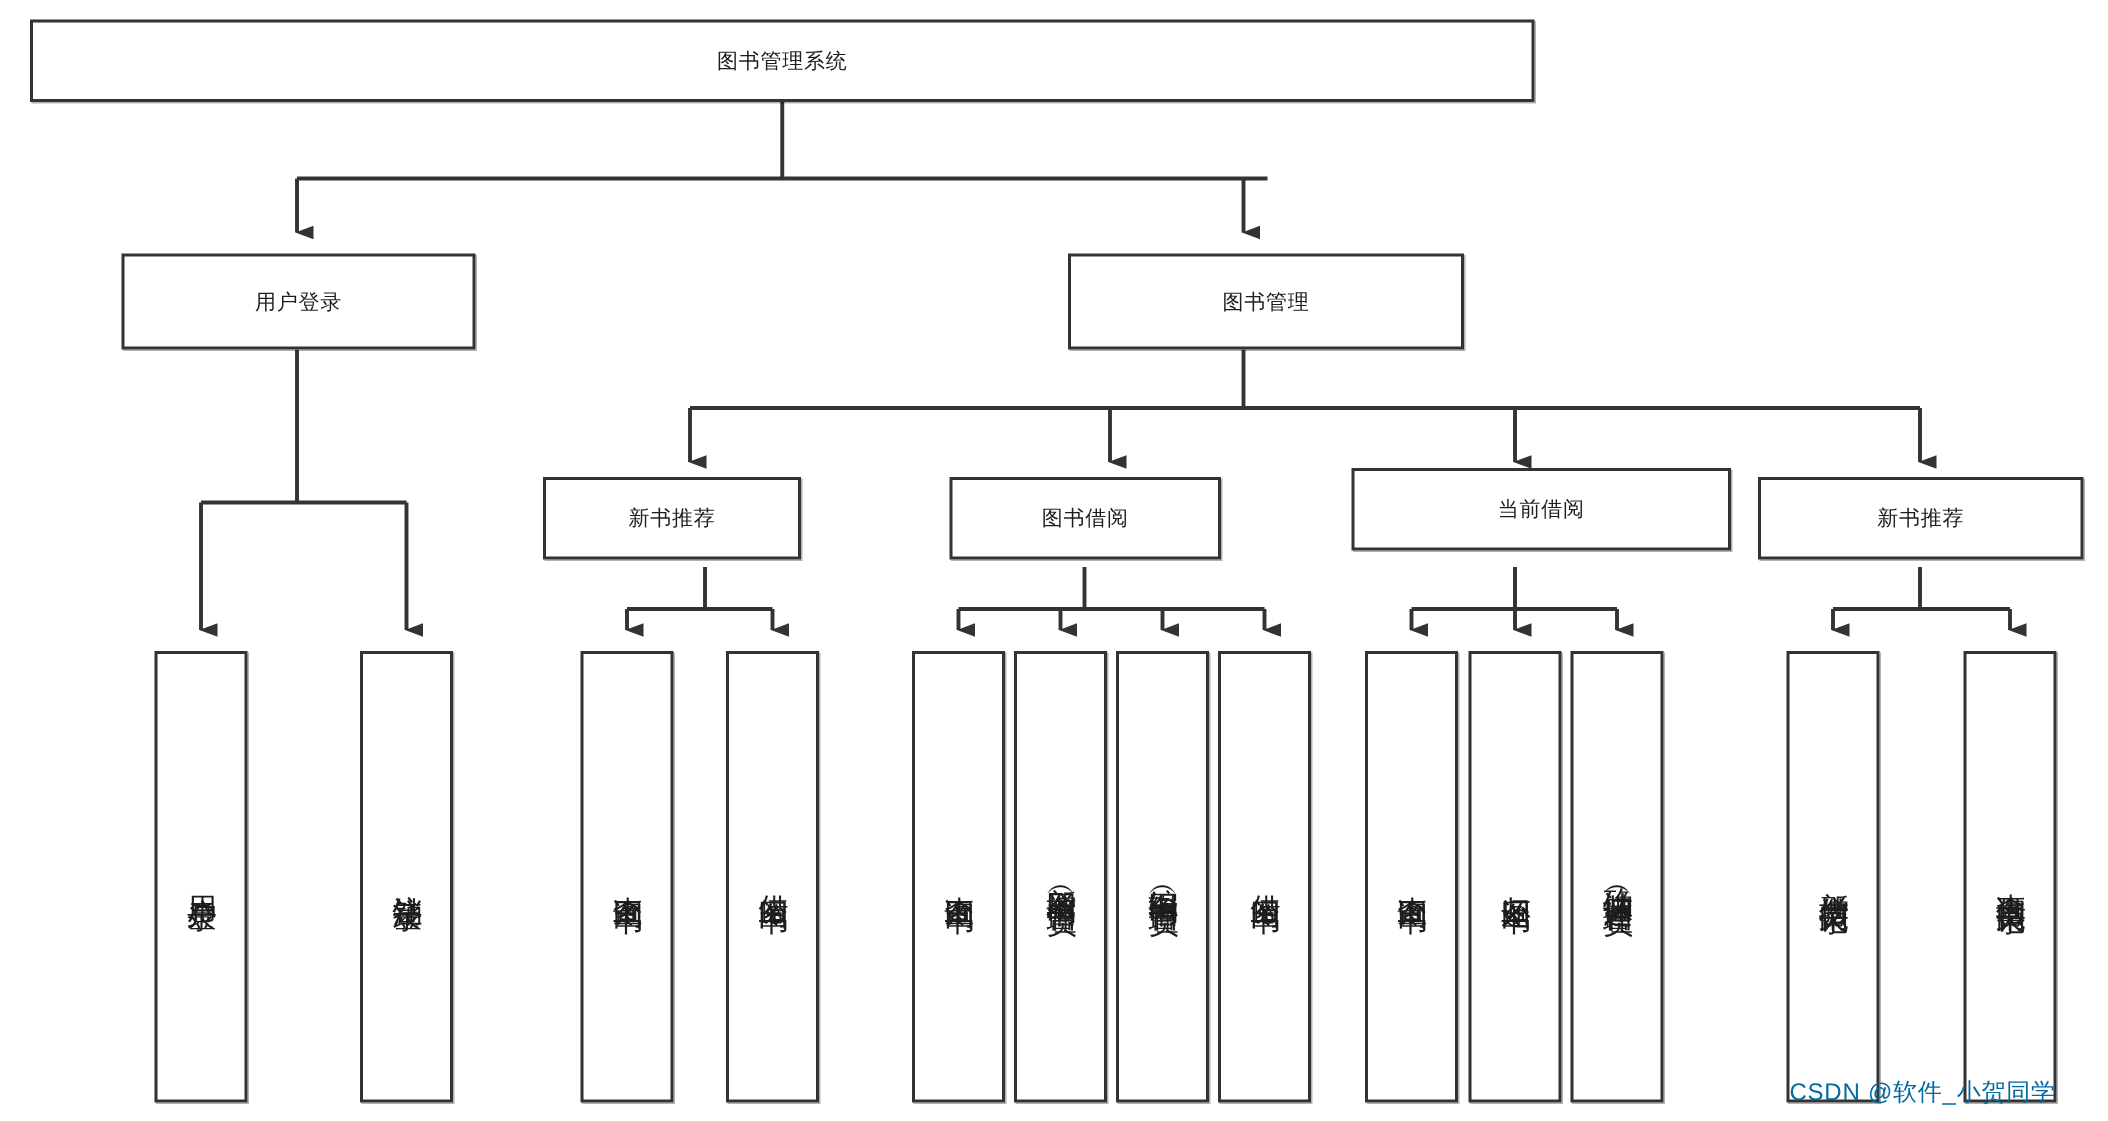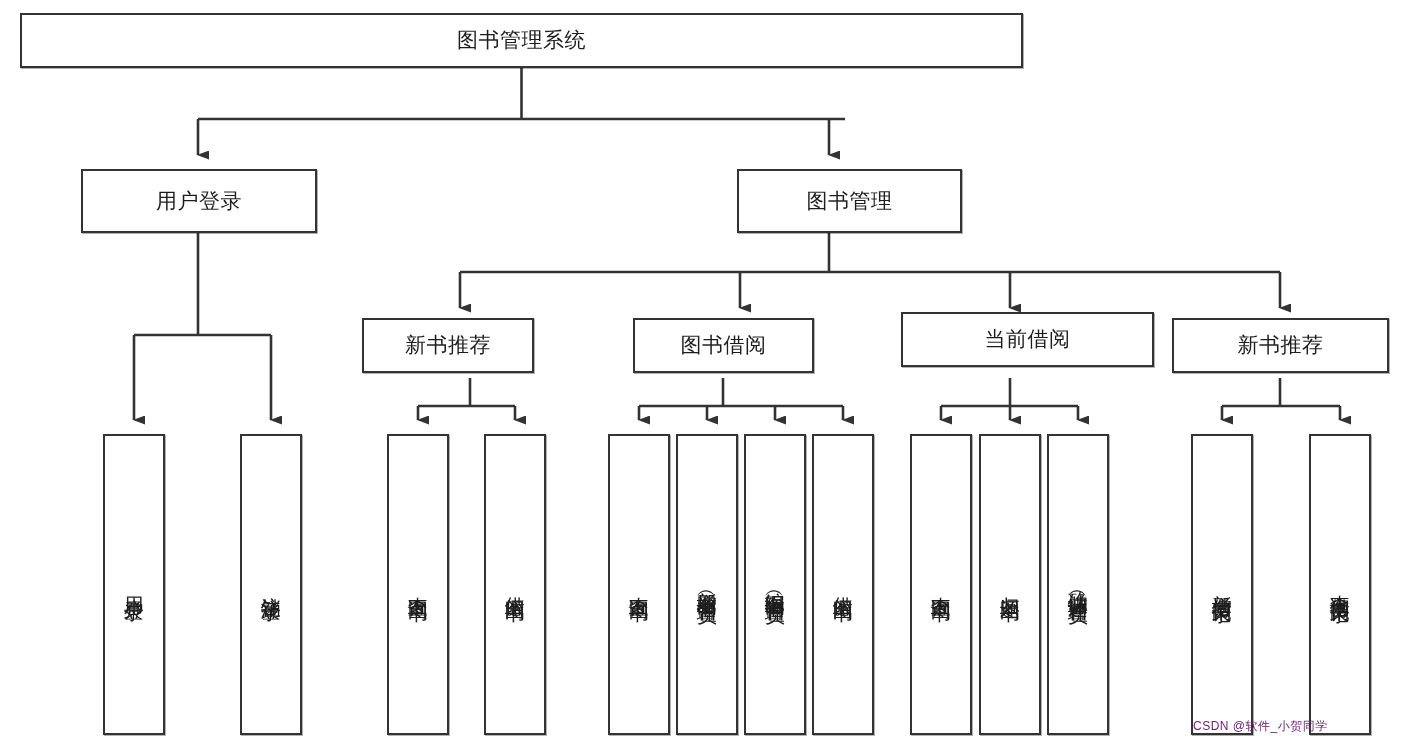--- a/index.html
+++ b/index.html
@@ -31,21 +31,21 @@
     position: absolute;
     box-sizing: border-box;
     background: #ffffff;
     border: 2px solid #333333;
     display: flex;
     align-items: center;
     justify-content: center;
     box-shadow: 1px 1px 0 rgba(0,0,0,0.30);
   }
   .node .label {
-    font-size: 21px;
+    font-size: 14px;
     line-height: 1.15;
     letter-spacing: 0.5px;
     color: #1d1d1d;
     white-space: nowrap;
     text-align: center;
   }
   .node.leaf {
     align-items: center;
     justify-content: center;
   }
@@ -53,22 +53,22 @@
     writing-mode: vertical-rl;
     text-orientation: upright;
     font-size: 20px;
     line-height: 1.32;
     letter-spacing: 2px;
     white-space: normal;
     max-height: 280px;
   }
   .watermark {
     position: absolute;
-    font-size: 12px;
-    color: #701a75;
+    font-size: 16px;
+    color: #0369a1;
     white-space: nowrap;
     letter-spacing: 0.5px;
     user-select: none;
   }
 </style>
 </head>
 <body>
 
 <div id="canvas">
 
@@ -122,21 +122,21 @@
     </g>
   </svg>
 
   <div class="node" style="left:20px; top:13px; width:1003px; height:55px;">
     <span class="label">图书管理系统</span>
   </div>
 
   <div class="node" style="left:81px; top:169px; width:236px; height:64px;">
     <span class="label">用户登录</span>
   </div>
-  <div class="node" style="left:712px; top:169px; width:225px; height:64px;margin-left:25px;">
+  <div class="node" style="left:712px; top:169px; width:264px; height:64px;">
     <span class="label">图书管理</span>
   </div>
 
   <div class="node" style="left:362px; top:318px; width:172px; height:55px;">
     <span class="label">新书推荐</span>
   </div>
   <div class="node" style="left:633px; top:318px; width:181px; height:55px;">
     <span class="label">图书借阅</span>
   </div>
   <div class="node" style="left:901px; top:312px; width:253px; height:55px;align-items:center;">

